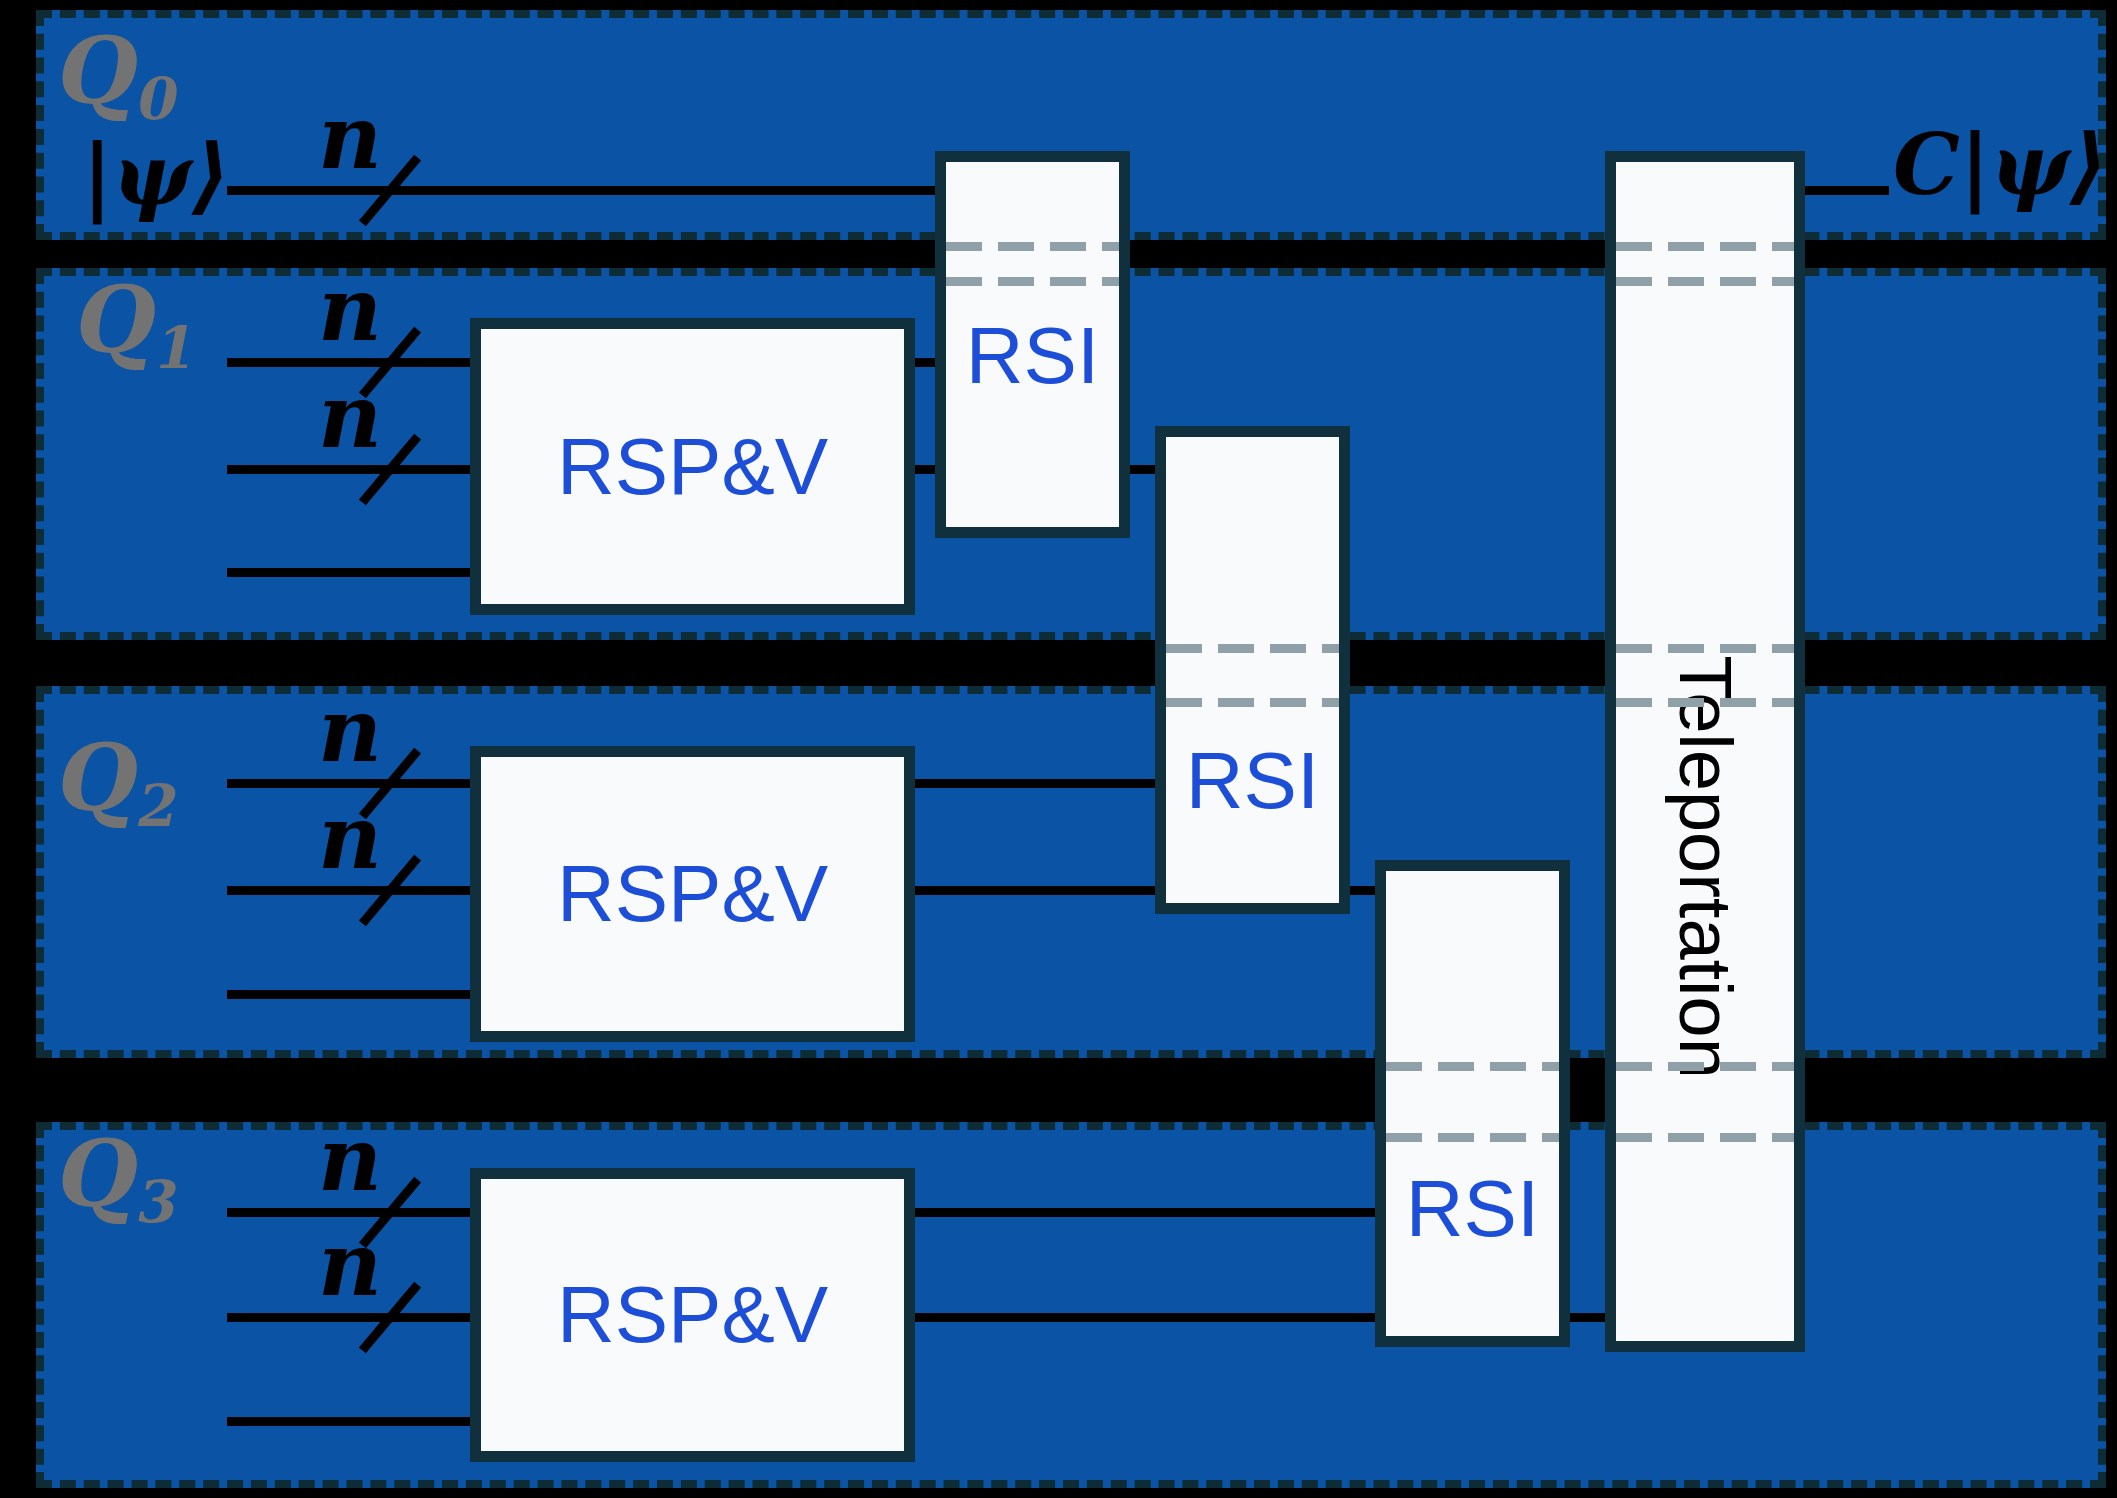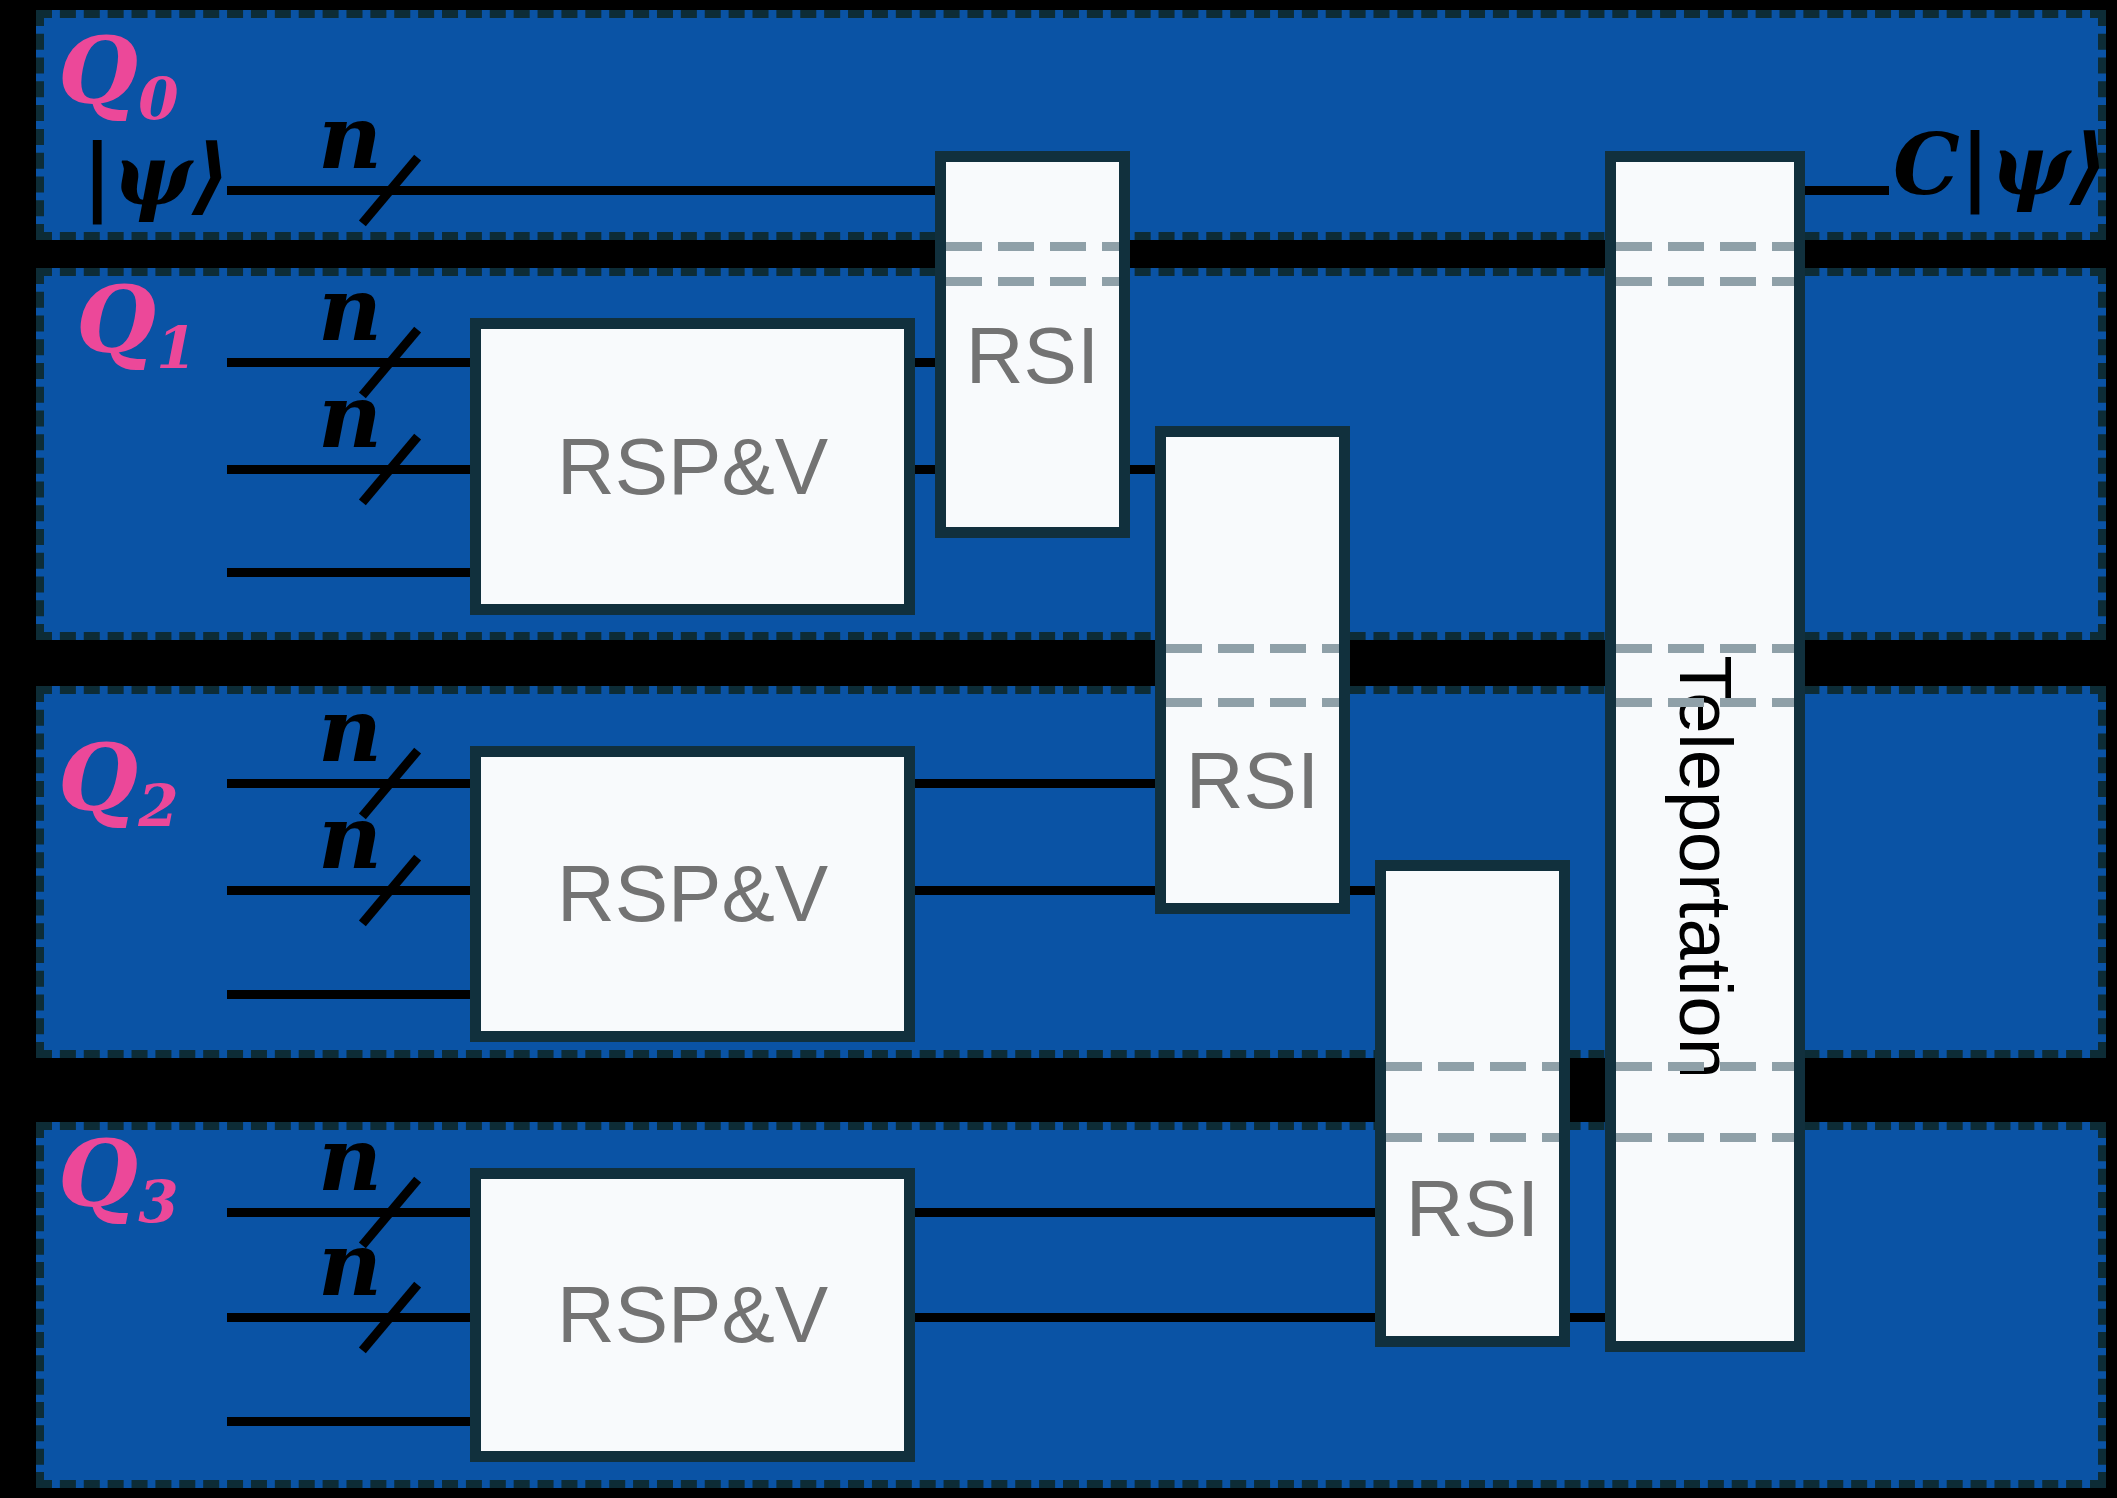--- a/index.html
+++ b/index.html
@@ -1,36 +1,36 @@
 <!DOCTYPE html>
 <html><head>
 <meta charset="utf-8">
 <style>
   html,body{margin:0;padding:0;background:#000;}
   .canvas{position:relative;width:2117px;height:1498px;background:#000000;overflow:hidden;
           font-family:"Liberation Sans", sans-serif;}
   .panel{position:absolute;left:36px;width:2070px;background:#0A53A5;
          border:8px dashed #0D2C36;box-sizing:border-box;z-index:1;}
-  .qlabel{position:absolute;z-index:2;color:#ec4899;
+  .qlabel{position:absolute;z-index:2;color:#737373;
           font-family:"DejaVu Serif", serif;font-style:italic;font-weight:bold;
           font-size:92px;line-height:1;}
   .qlabel .sub{font-size:58px;vertical-align:-16px;}
   .statelabel{position:absolute;z-index:2;color:#000;
           font-family:"DejaVu Serif", serif;font-style:italic;font-weight:bold;
           font-size:84px;line-height:1.25;}
   .wire{position:absolute;height:9px;background:#000;z-index:2;}
   .slash{position:absolute;width:86px;height:9px;background:#000;z-index:2;
          transform:rotate(-50deg);}
   .nlabel{position:absolute;left:318px;z-index:2;color:#000;
           font-family:"DejaVu Serif", serif;font-style:italic;font-weight:bold;
           font-size:88px;line-height:1;}
   .gatebox{position:absolute;background:#F8FAFC;border:11px solid #11303D;
            box-sizing:border-box;z-index:3;}
   .gatelabel{position:absolute;left:0;width:100%;text-align:center;
-             font-size:80px;color:#737373;line-height:1.15;}
+             font-size:80px;color:#1d4ed8;line-height:1.15;}
   .gatelabel.center{top:50%;transform:translateY(-50%);}
   .rotlabel{position:absolute;left:50%;top:705px;white-space:nowrap;
             transform:translate(-50%,-50%) rotate(90deg);
             font-size:74px;color:#000;}
   .graydash{position:absolute;left:0;width:100%;height:9px;z-index:4;
             background:repeating-linear-gradient(90deg,#8FA0A8 0 36px,transparent 36px 52px);}
 </style>
 </head>
 <body>
 

